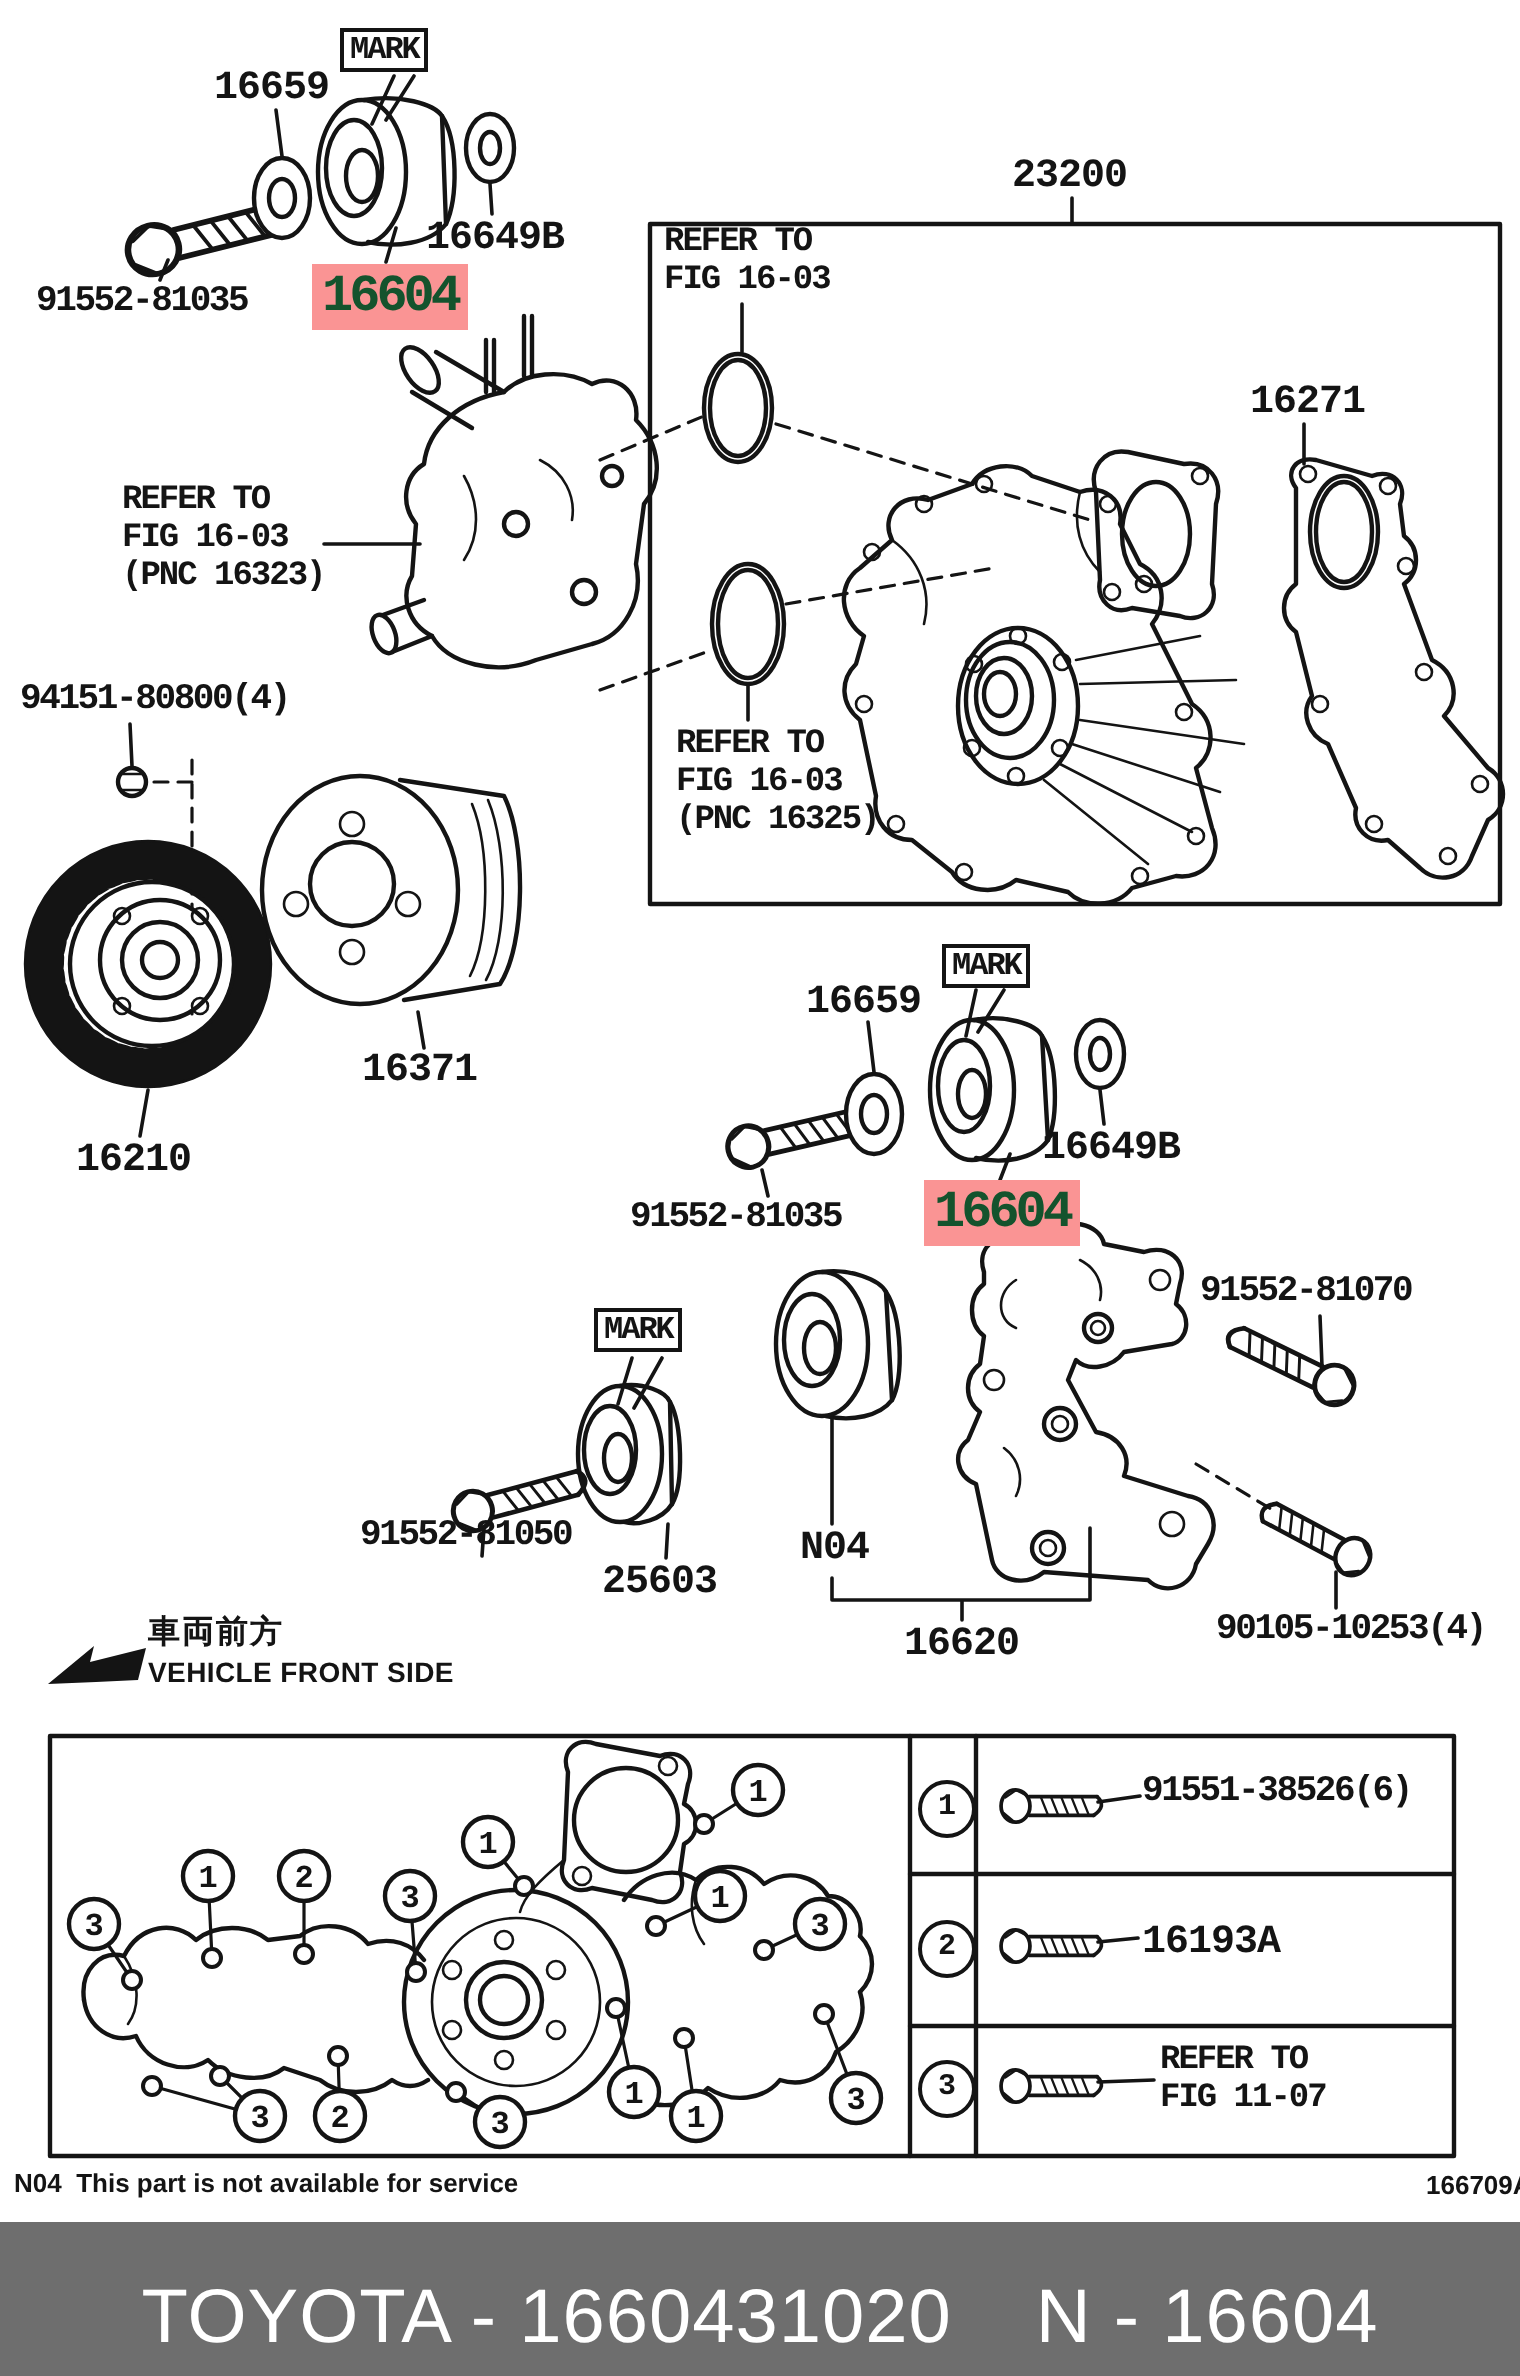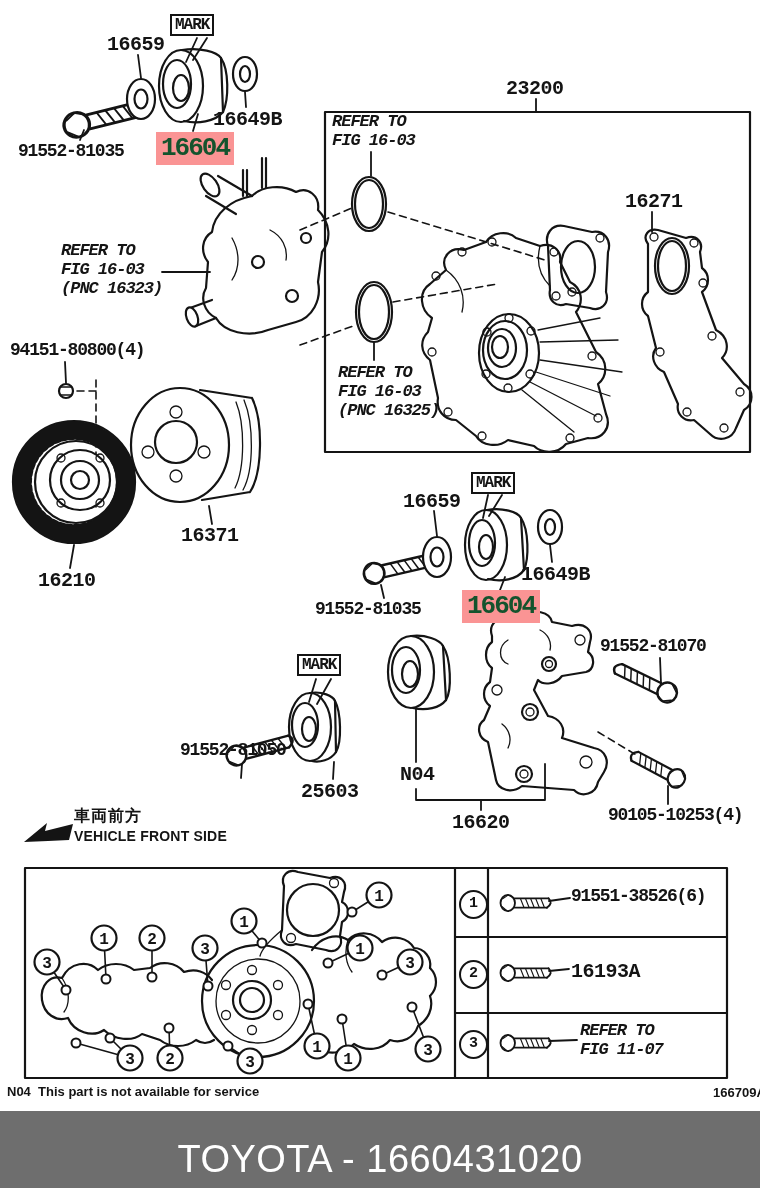--- a/index.html
+++ b/index.html
@@ -15,21 +15,21 @@
   #art .solid{fill:#141414;stroke:none;}
   #art .fins{stroke-width:19;stroke-dasharray:3.5 5;}
   #callout-layer line{stroke:#141414;stroke-width:1.6;}
   #callout-layer circle.co{fill:#fff;stroke:#141414;stroke-width:2.2;}
   #callout-layer circle.hole{fill:#fff;stroke:#141414;stroke-width:2;}
   #callout-layer text{font:bold 16px "Liberation Mono",monospace;fill:#141414;text-anchor:middle;}
   .lbl,.lblb,.sm,.red,.mark,.numcirc,.note,.doc{position:absolute;z-index:3;color:#141414;white-space:nowrap;}
   .lbl{font:bold 20px "Liberation Mono",monospace;letter-spacing:-0.5px;}
   .lblb{font:bold 18px "Liberation Mono",monospace;letter-spacing:-1.2px;}
   .sm{font:bold 17px "Liberation Mono",monospace;letter-spacing:-1px;line-height:19px;}
-  .sm div{white-space:nowrap;font-style:italic;}
+  .sm div{white-space:nowrap;}
   .red{font:bold 26px "Liberation Mono",monospace;letter-spacing:-2px;
        background:#fa9494;color:#14532d;padding:1px 5px 2px 5px;text-align:center;}
   .mark{font:bold 16px "Liberation Mono",monospace;border:2.5px solid #141414;
         background:#fff;padding:0 3px;letter-spacing:-1px;text-align:right;}
   .numcirc{width:25px;height:25px;border:2px solid #141414;border-radius:50%;
         font:bold 15px "Liberation Mono",monospace;text-align:center;line-height:24px;background:#fff;}
   .jp{position:absolute;z-index:3;font:bold 16px "DejaVu Sans",sans-serif;color:#141414;letter-spacing:1px;}
   .en{position:absolute;z-index:3;font:bold 14px "Liberation Sans",sans-serif;color:#141414;letter-spacing:0.2px;}
   .note{font:600 13px "Liberation Sans",sans-serif;white-space:pre;}
   .doc{font:600 13px "Liberation Sans",sans-serif;}
@@ -357,21 +357,21 @@
 <div class="mark" style="left:471px;top:472px">MARK</div>
 <div class="lbl" style="left:521px;top:563px">16649B</div>
 <div class="lblb" style="left:315px;top:599px">91552-81035</div>
 <div class="red" style="left:462px;top:590px">16604</div>
 
 <div class="lblb" style="left:600px;top:636px">91552-81070</div>
 <div class="lbl" style="left:452px;top:811px">16620</div>
 <div class="lblb" style="left:608px;top:805px">90105-10253(4)</div>
 
 <div class="mark" style="left:297px;top:654px">MARK</div>
-<div class="lblb" style="left:180px;top:740px">91552-81050</div>
+<div class="lblb" style="left:180px;top:758px">91552-81050</div>
 <div class="lbl" style="left:301px;top:780px">25603</div>
 <div class="lbl" style="left:400px;top:763px">N04</div>
 
 <div class="jp" style="left:74px;top:806px">車両前方</div>
 <div class="en" style="left:74px;top:828px">VEHICLE FRONT SIDE</div>
 
 <div class="numcirc" style="left:459px;top:890px">1</div>
 <div class="numcirc" style="left:459px;top:960px">2</div>
 <div class="numcirc" style="left:459px;top:1030px">3</div>
 <div class="lblb" style="left:571px;top:886px">91551-38526(6)</div>
@@ -379,13 +379,14 @@
 <div class="sm" style="left:580px;top:1021px">
   <div>REFER TO</div>
   <div>FIG 11-07</div>
 </div>
 
 <div class="note" style="left:7px;top:1084px">N04  This part is not available for service</div>
 <div class="doc" style="left:713px;top:1085px">166709A</div>
 
 <div id="banner">
   <span>TOYOTA - 1660431020</span>
+  <span>N - 16604</span>
 </div>
 
 </body></html>

